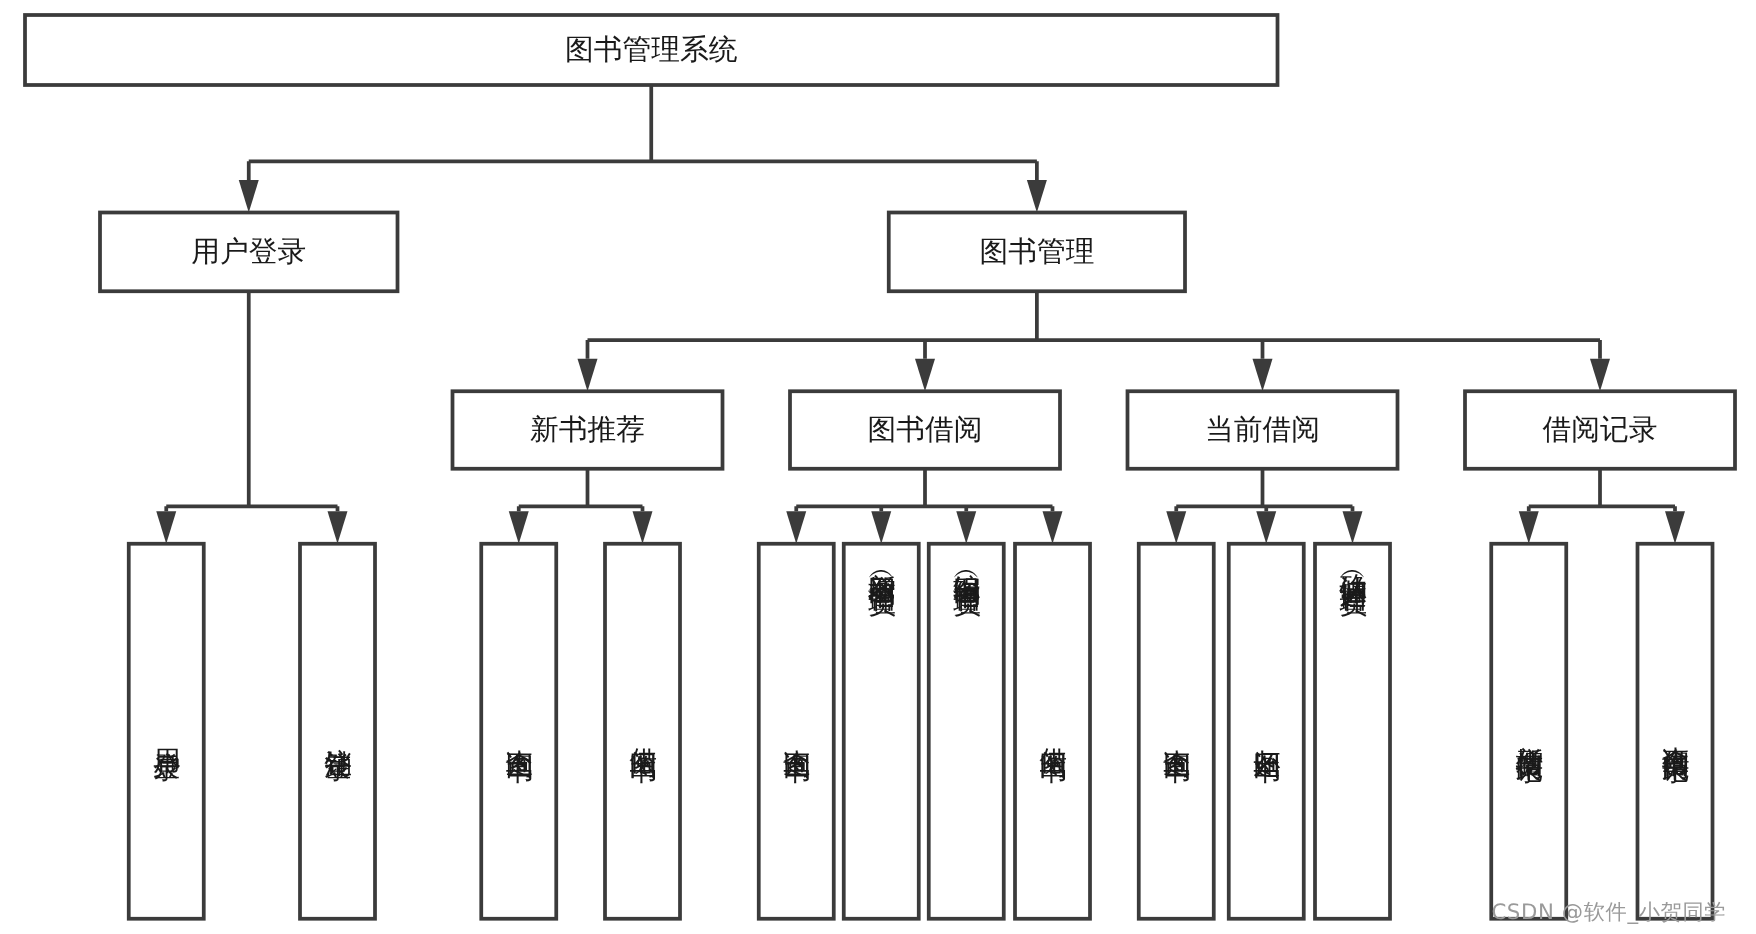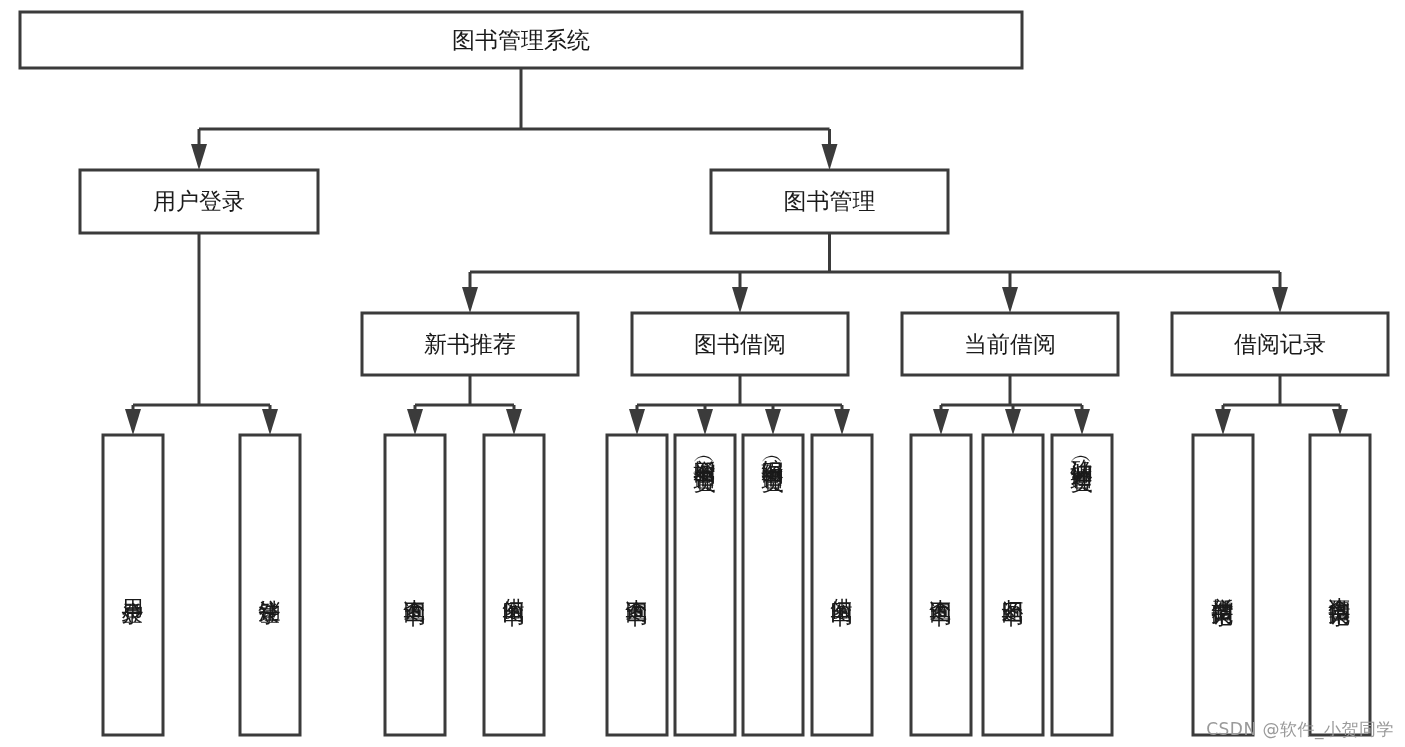--- a/index.html
+++ b/index.html
@@ -65,21 +65,21 @@
     color: #1a1a1a;
     letter-spacing: 2px;
     white-space: nowrap;
   }
   .leaf-label-box.align-top {
     align-items: flex-start;
     padding-top: 6px;
   }
   #watermark {
     position: absolute;
-    right: 11px;
+    right: 24px;
     bottom: 6px;
     font-family: "DejaVu Sans", "Liberation Sans", sans-serif;
     font-size: 17px;
     color: #9a9a9a;
     white-space: nowrap;
     letter-spacing: 0.5px;
   }
 </style>
 </head>
 <body>

